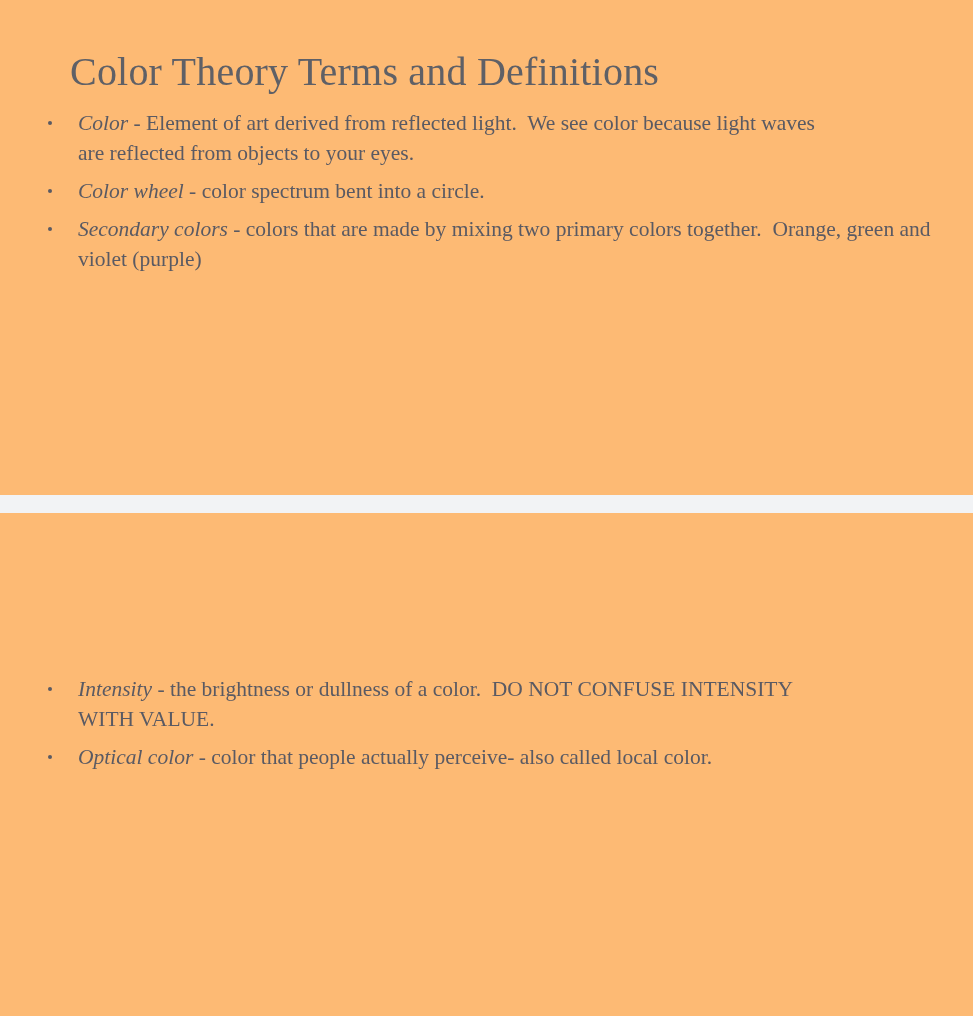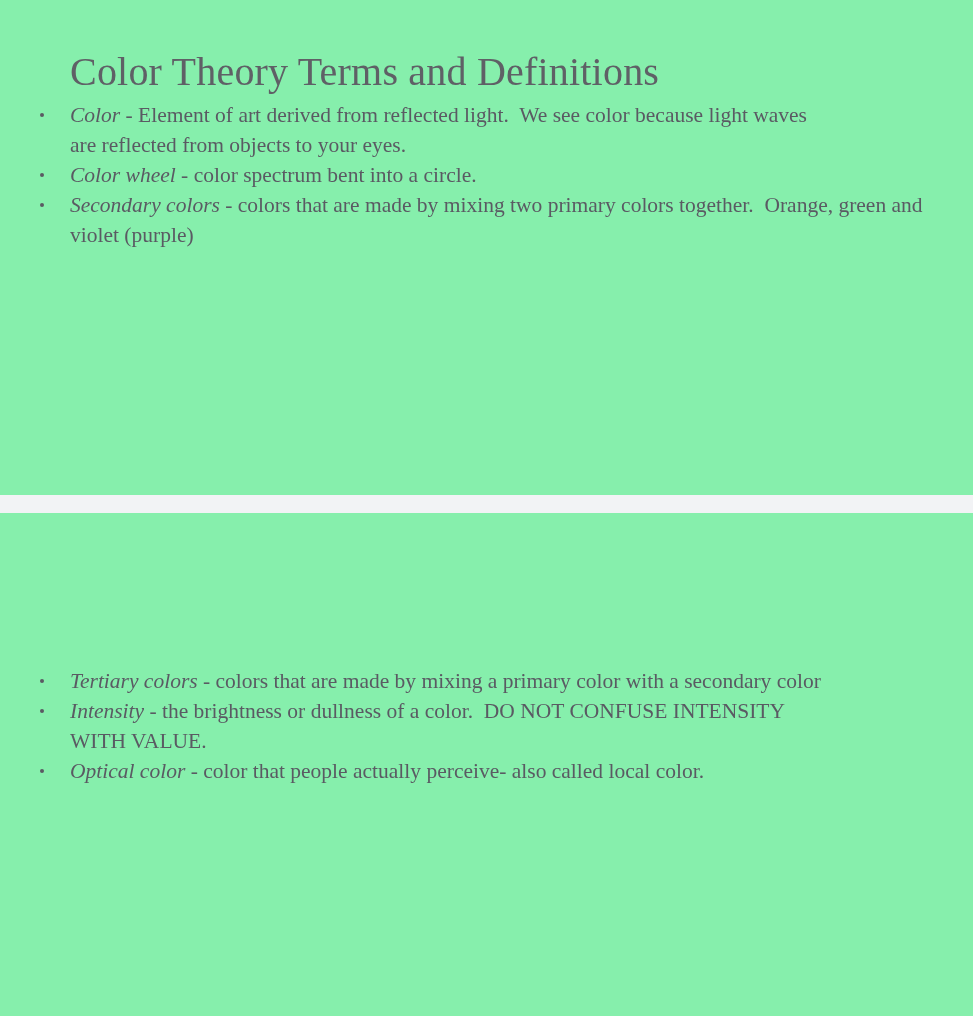--- a/index.html
+++ b/index.html
@@ -18,21 +18,21 @@
 
   .deck {
     width: 973px;
     height: 1016px;
     position: relative;
   }
 
   
   .slide {
     position: relative;
-    background: #86efac;
+    background: #fdba74;
     overflow: hidden;
   }
   .slide-1 { height: 495px; }
   .slide-2 { height: 503px; }
 
   .slide-divider {
     height: 18px;
     width: 100%;
     background: #f2f3f5;
   }
@@ -58,21 +58,21 @@
     margin: 0;
     padding: 0;
   }
   .slide-1 .body-list { top: 100px; }
   .slide-2 .body-list { top: 153px; }
 
   .bullet-item {
     position: relative;
     padding-left: 70px;
     padding-right: 18px;
-    margin: 0;
+    margin: 8px;
     font-size: 21.5px;
     line-height: 30px;
     color: #5a5a63;
   }
   .bullet-item::before {
     content: "";
     position: absolute;
     left: 40px;
     top: 13px;
     width: 4px;
@@ -108,23 +108,20 @@
         <span class="bullet-term">Secondary colors</span><span class="bullet-rest"> - colors that are made by mixing two primary colors together.  Orange, green and violet (purple)</span>
       </li>
     </ul>
   </section>
 
   <div class="slide-divider"></div>
 
   <section class="slide slide-2">
     <ul class="body-list">
       <li class="bullet-item">
-        <span class="bullet-term">Tertiary colors</span><span class="bullet-rest"> - colors that are made by mixing a primary color with a secondary color</span>
-      </li>
-      <li class="bullet-item">
         <span class="bullet-term">Intensity</span><span class="bullet-rest"> - the brightness or dullness of a color.  DO NOT CONFUSE INTENSITY
 WITH VALUE.</span>
       </li>
       <li class="bullet-item">
         <span class="bullet-term">Optical color</span><span class="bullet-rest"> - color that people actually perceive- also called local color.</span>
       </li>
     </ul>
   </section>
 
 </div>

